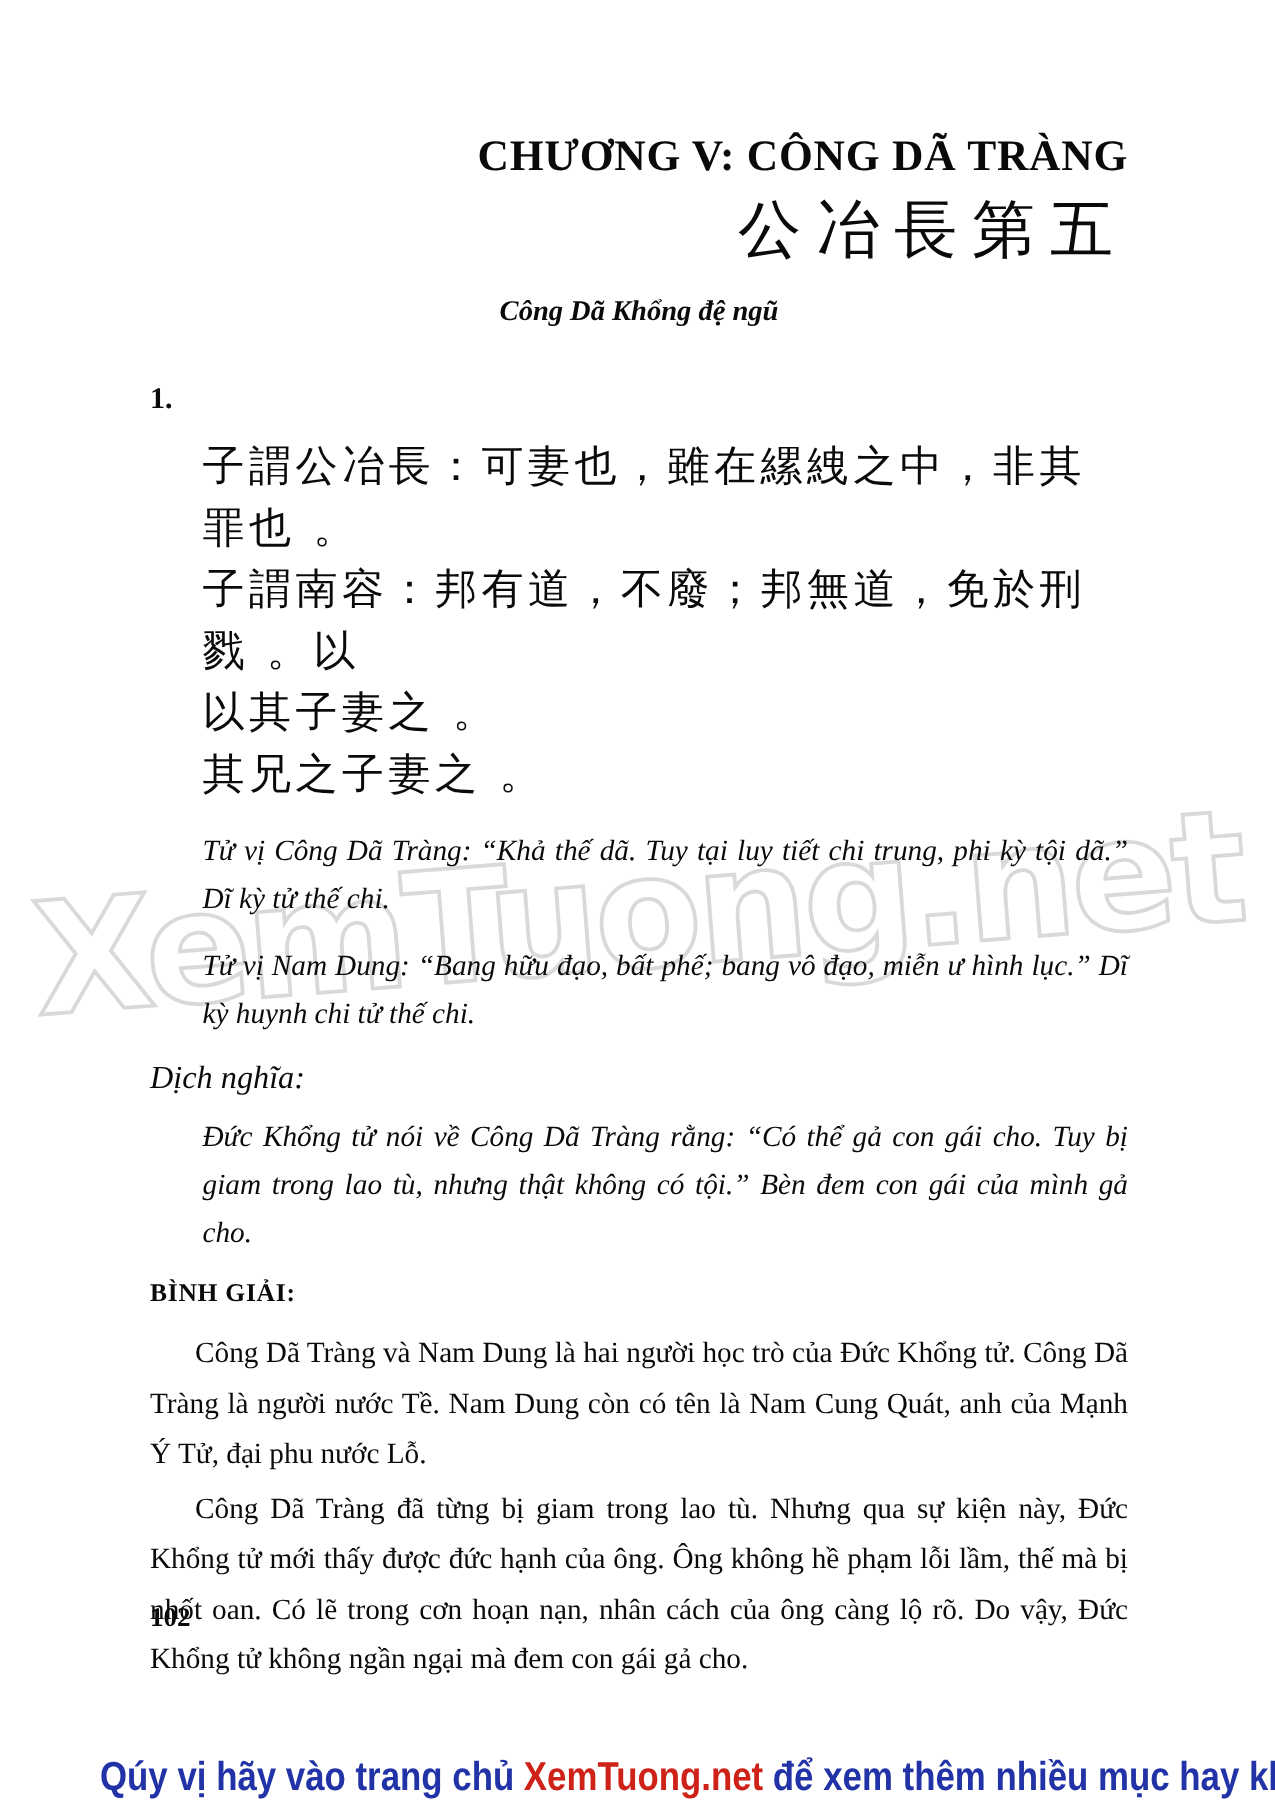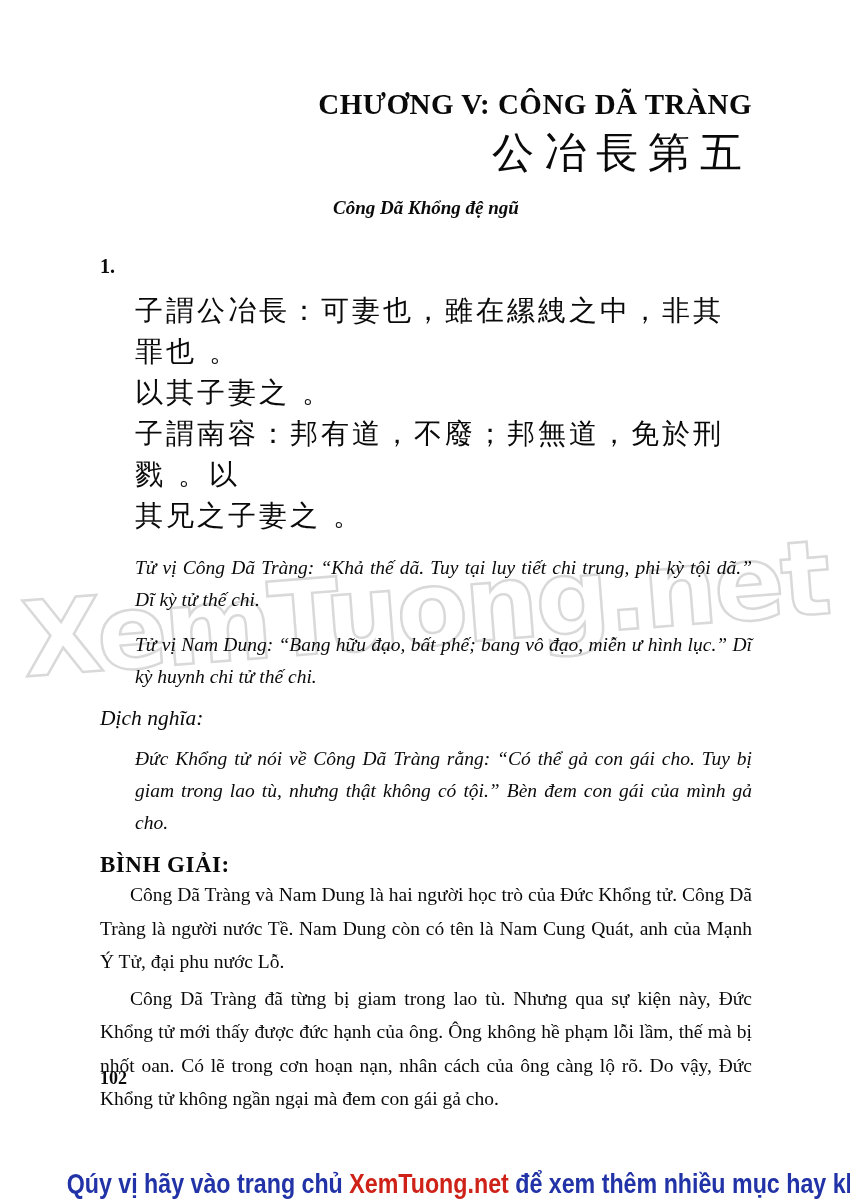--- a/index.html
+++ b/index.html
@@ -80,24 +80,25 @@
     margin-bottom: 13px;
   }
   .dich-heading {
     font-size: 21.5px;
     font-weight: normal;
     font-style: italic;
     margin-top: 8px;
     margin-bottom: 12px;
   }
   .binh-heading {
-    font-size: 23px;
+    font-size: 17px;
     font-weight: bold;
     letter-spacing: 0.5px;
     margin-top: 10px;
+    margin-bottom: 14px;
   }
   .binh-block p {
     font-size: 19.5px;
     line-height: 33.5px;
     text-align: justify;
     text-indent: 30px;
     margin-bottom: 3px;
   }
   .page-number {
     position: absolute;
@@ -137,22 +138,22 @@
   <div class="content">
 
     <div class="page-title">CHƯƠNG V: CÔNG DÃ TRÀNG</div>
     <div class="han-title">公冶長第五</div>
     <div class="subtitle">Công Dã Khổng đệ ngũ</div>
 
     <div class="section-number">1.</div>
 
     <div class="han-block">
       <div>子謂公冶長：可妻也，雖在縲絏之中，非其罪也 。</div>
+      <div>子謂南容：邦有道，不廢；邦無道，免於刑戮 。以</div>
       <div>以其子妻之 。</div>
-      <div>子謂南容：邦有道，不廢；邦無道，免於刑戮 。以</div>
       <div>其兄之子妻之 。</div>
     </div>
 
     <div class="phonetic-block">
       <p>Tử vị Công Dã Tràng: “Khả thế dã. Tuy tại luy tiết chi trung, phi kỳ tội dã.” Dĩ kỳ tử thế chi.</p>
       <p>Tử vị Nam Dung: “Bang hữu đạo, bất phế; bang vô đạo, miễn ư hình lục.” Dĩ kỳ huynh chi tử thế chi.</p>
     </div>
 
     <div class="dich-heading">Dịch nghĩa:</div>
     <div class="dich-block">

